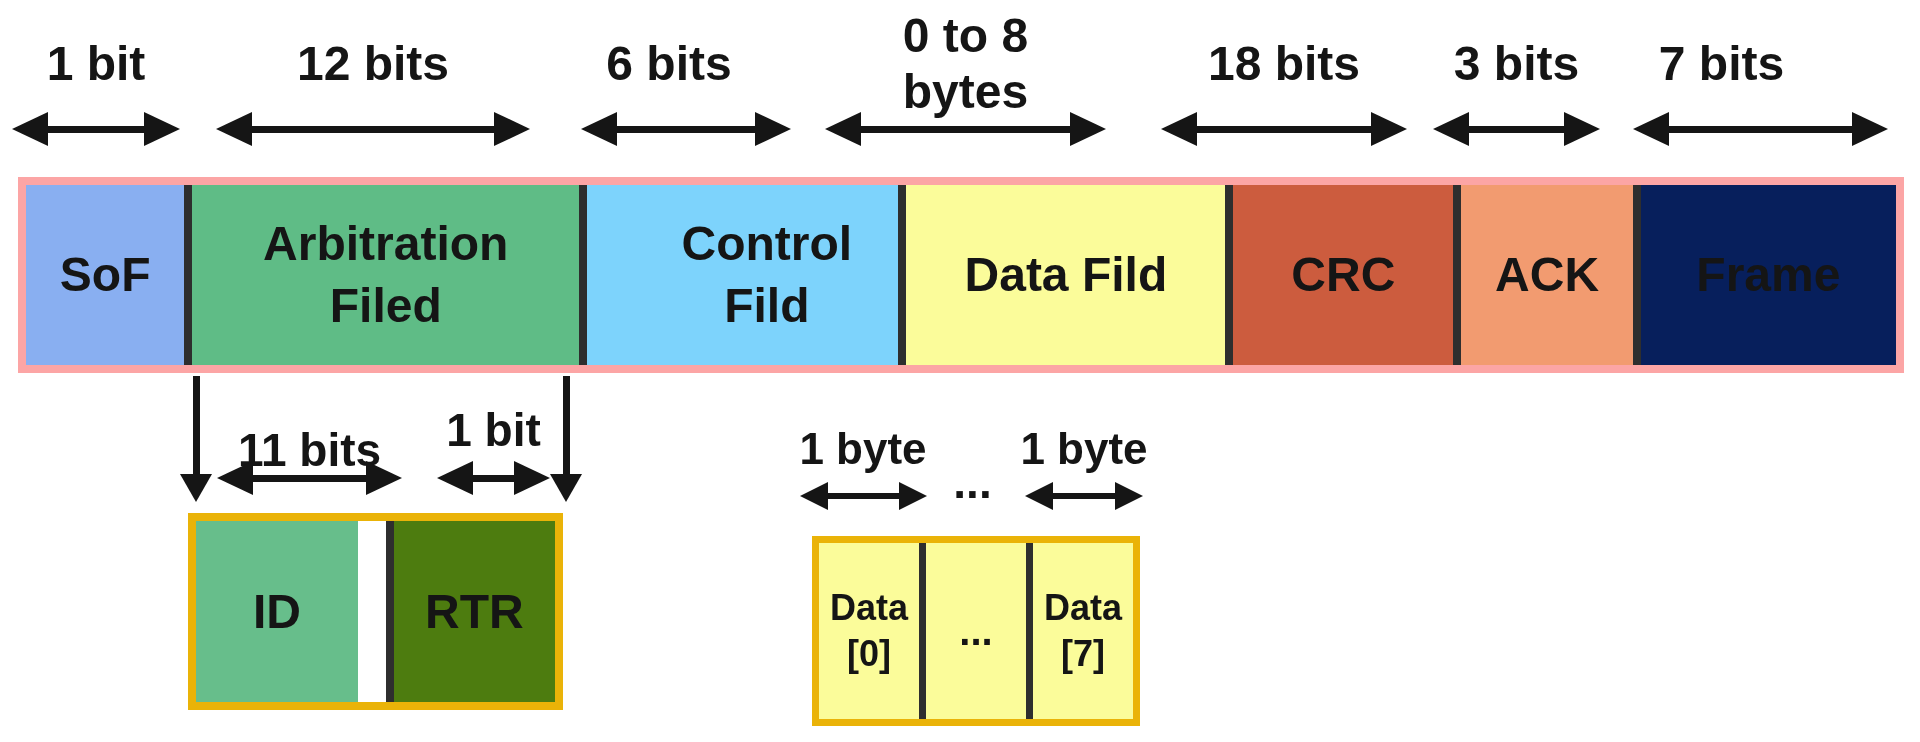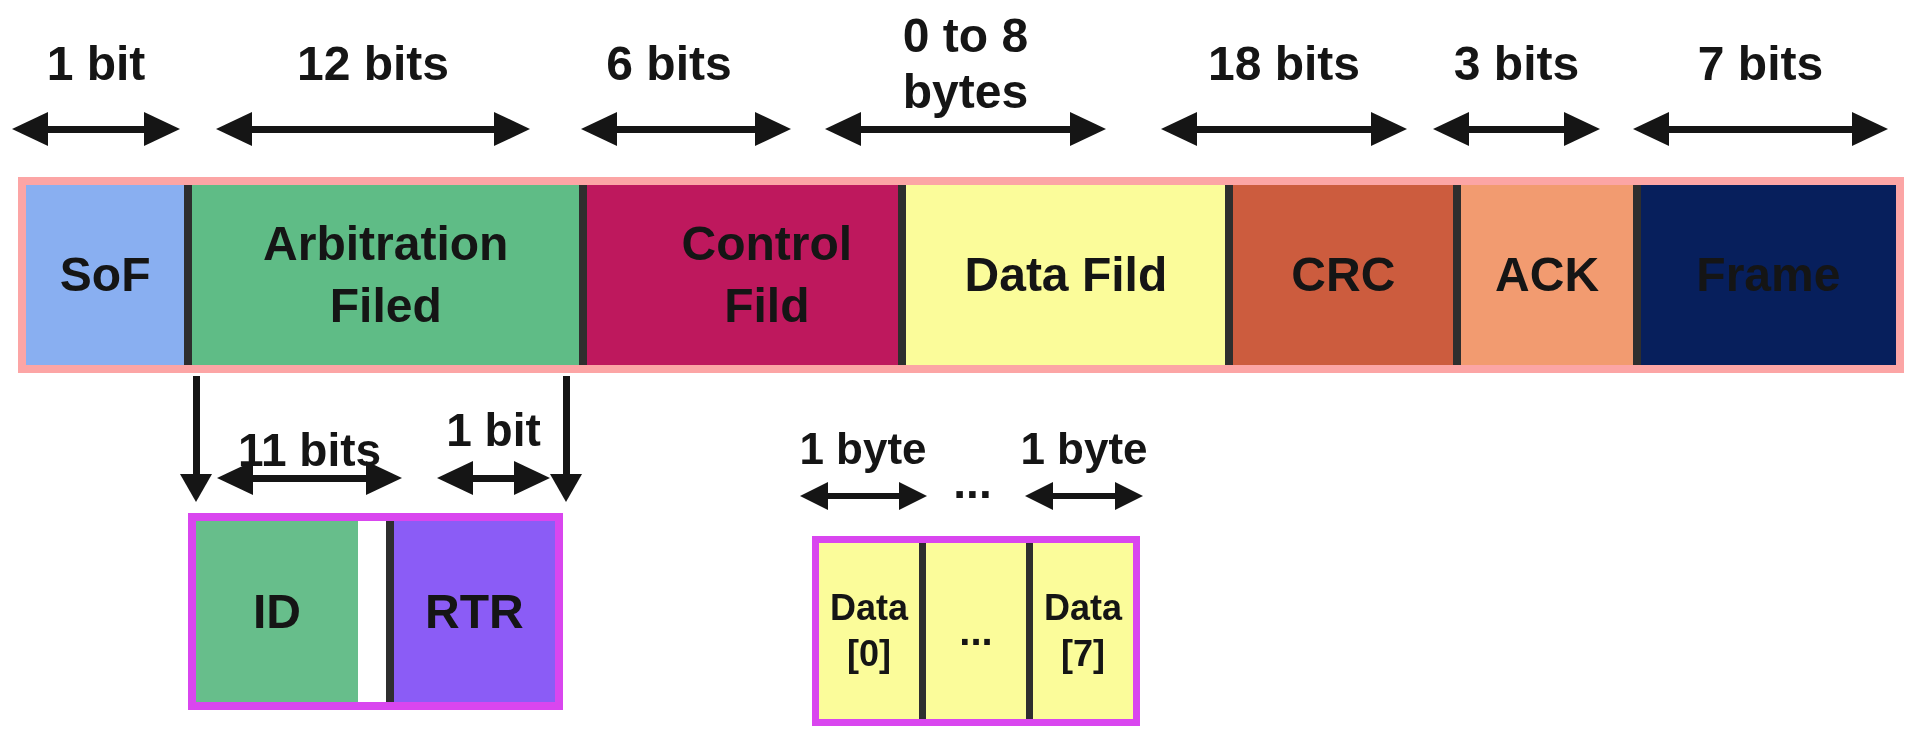--- a/index.html
+++ b/index.html
@@ -30,21 +30,21 @@
     position:absolute;left:18px;top:177px;width:1886px;height:196px;
     box-sizing:border-box;border:8px solid #fca5a5;display:flex;
   }
   .seg{
     box-sizing:border-box;display:flex;flex-direction:column;align-items:center;justify-content:center;
     font-size:48px;line-height:62px;text-align:center;
   }
   .seg + .seg{border-left:8px solid #2E2E2E;}
   .seg .ln{display:block;}
   
-  .lowbox{position:absolute;box-sizing:border-box;border:8px solid #d946ef;display:flex;}
+  .lowbox{position:absolute;box-sizing:border-box;border:8px solid #eab308;display:flex;}
   .lowbox .cell{
     box-sizing:border-box;display:flex;flex-direction:column;align-items:center;justify-content:center;
     text-align:center;
   }
   .lowbox .cell + .cell{border-left:8px solid #2E2E2E;}
   .idbox .cell{font-size:48px;line-height:58px;}
   .databox{border-width:7px;}
   .databox .cell + .cell{border-left-width:7px;}
   .databox .cell{font-size:36px;line-height:46px;}
   .databox .cell.dots{font-size:40px;}
@@ -69,21 +69,21 @@
   <div class="sizelab" style="left:825px;top:8px;width:281px;">
     <span class="ln">0 to 8</span>
     <span class="ln">bytes</span>
   </div>
   <div class="sizelab" style="left:1161px;top:36px;width:246px;">
     <span class="ln">18 bits</span>
   </div>
   <div class="sizelab" style="left:1433px;top:36px;width:167px;">
     <span class="ln">3 bits</span>
   </div>
-  <div class="sizelab" style="left:1633px;top:36px;width:255px;">
+  <div class="sizelab" style="left:1594px;top:36px;width:255px;">
     <span class="ln">7 bits</span>
   </div>
 
   <div class="harrow" style="left:12px;top:111px;width:168px;">
     <span class="ah al"></span>
       <span class="as"></span>
       <span class="ah ar"></span>
   </div>
   <div class="harrow" style="left:216px;top:111px;width:314px;">
     <span class="ah al"></span>
@@ -118,21 +118,21 @@
 
   <div class="bar">
     <div class="seg" style="flex-grow: 179; background-color: rgb(137, 175, 241);">
       <span class="ln">SoF</span>
       <span class="ln"></span>
     </div>
     <div class="seg" style="flex-grow: 374; background-color: rgb(95, 188, 134);">
       <span class="ln">Arbitration</span>
       <span class="ln">Filed</span>
     </div>
-    <div class="seg" style="flex-grow: 245; background-color: #be185d; padding-left: 48px;">
+    <div class="seg" style="flex-grow: 245; background-color: #7dd3fc; padding-left: 48px;">
       <span class="ln">Control</span>
       <span class="ln">Fild</span>
     </div>
     <div class="seg" style="flex-grow: 307; background-color: rgb(251, 252, 154);">
       <span class="ln">Data Fild</span>
       <span class="ln"></span>
     </div>
     <div class="seg" style="flex-grow: 307; background-color: rgb(204, 92, 62);">
       <span class="ln">CRC</span>
       <span class="ln"></span>
@@ -165,21 +165,21 @@
   <div class="harrow" style="left:437px;top:460px;width:113px;">
     <span class="ah al"></span>
       <span class="as"></span>
       <span class="ah ar"></span>
   </div>
 
   <div class="lowbox idbox" style="left:188px;top:513px;width:375px;height:197px;">
     <div class="cell" style="flex-grow: 242; background-color: rgb(103, 190, 139);">
       <span class="ln">ID</span>
     </div>
-    <div class="cell" style="flex-grow: 133; background-color: #8b5cf6; margin-left: 28px;">
+    <div class="cell" style="flex-grow: 133; background-color: #4d7c0f; margin-left: 28px;">
       <span class="ln">RTR</span>
     </div>
   </div>
 
   <div class="bytelab" style="left:788px;top:424px;width:150px;">1 byte</div>
   <div class="bytelab" style="left:1009px;top:424px;width:150px;">1 byte</div>
   <div class="harrow small" style="left:800px;top:481px;width:127px;">
     <span class="ah al"></span>
       <span class="as"></span>
       <span class="ah ar"></span>

